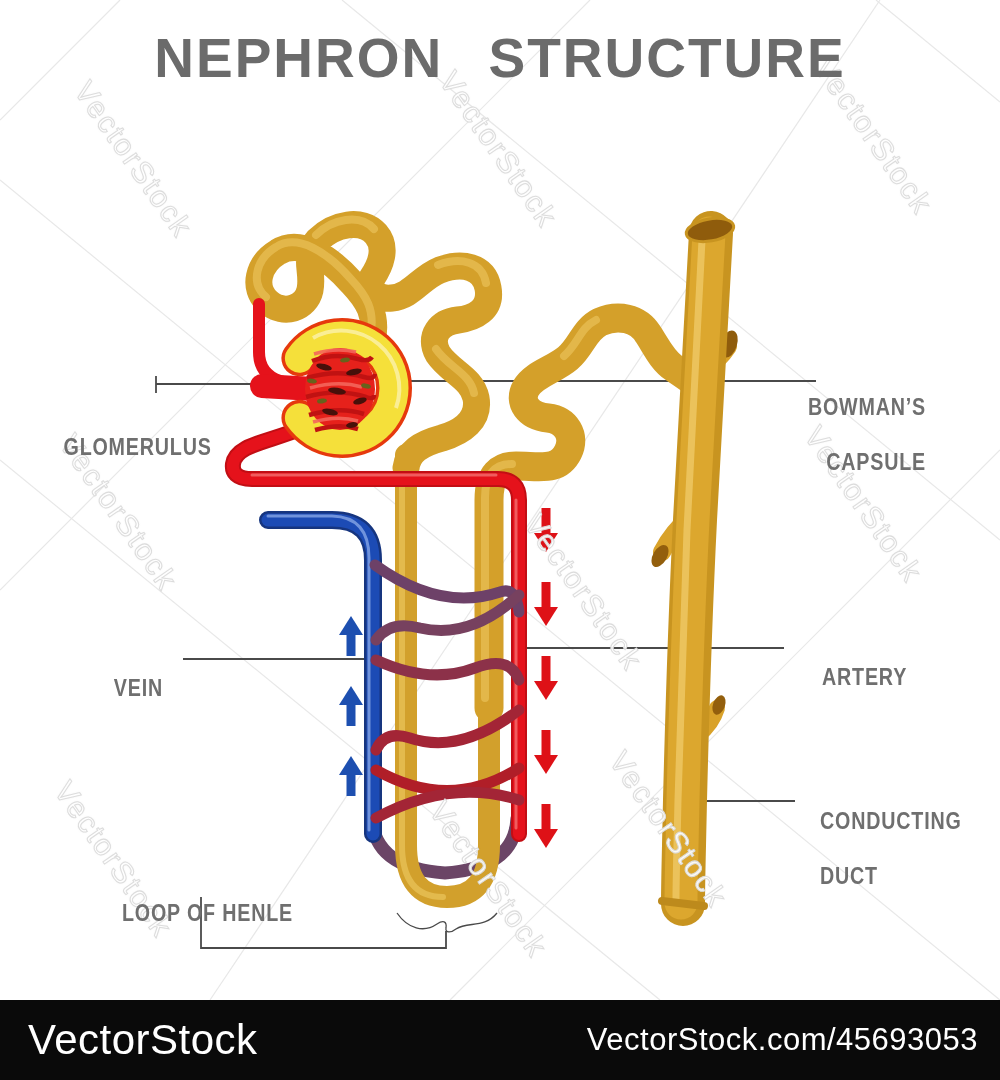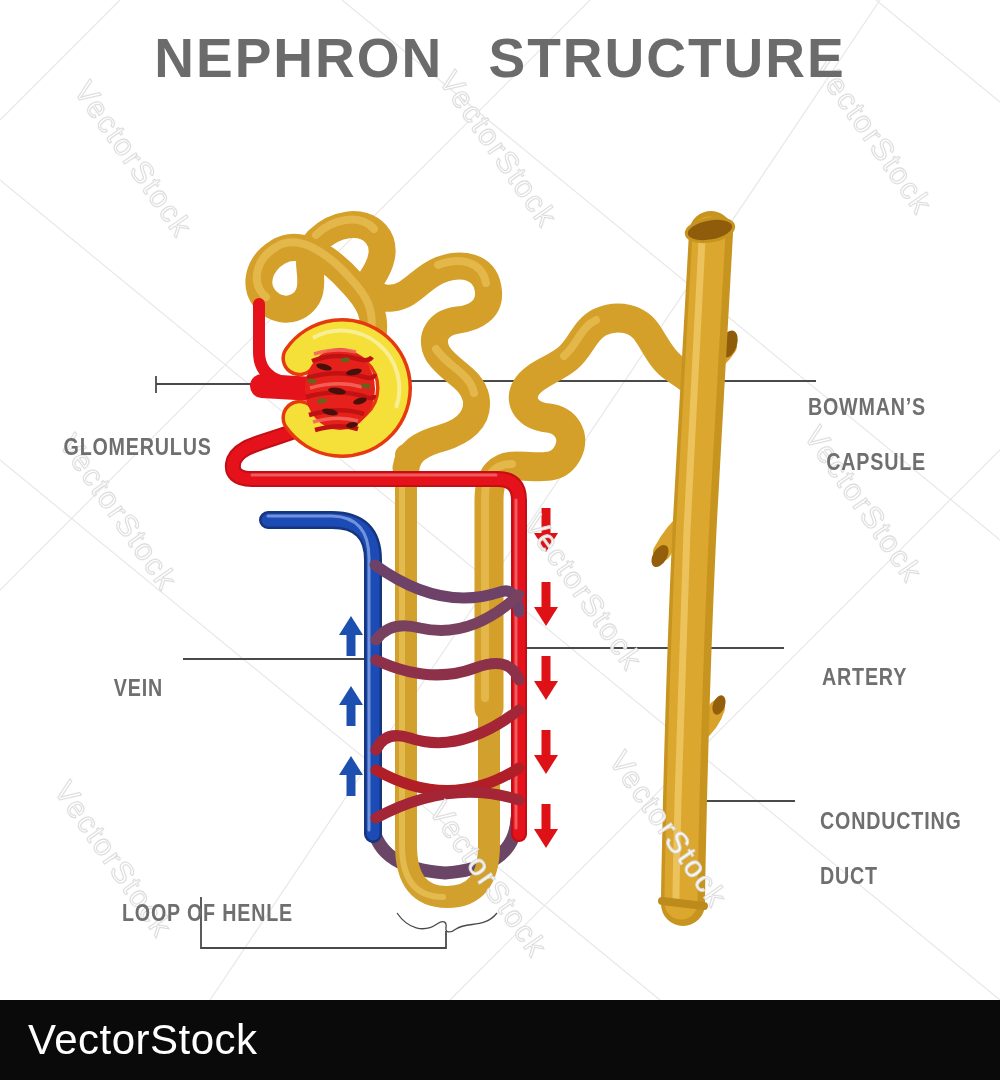--- a/index.html
+++ b/index.html
@@ -232,15 +232,16 @@
   <div class="lbl lt" style="left:820px;top:779px;">
     <div>CONDUCTING</div>
     <div>DUCT</div>
   </div>
   <div class="lbl lt" style="left:122px;top:871px;">
     <span>LOOP OF HENLE</span>
   </div>
 
   <div class="footer">
     <span class="brand">VectorStock</span>
+    <span class="urlid">VectorStock.com/45693053</span>
   </div>
 
 </div>
 
 </body></html>

